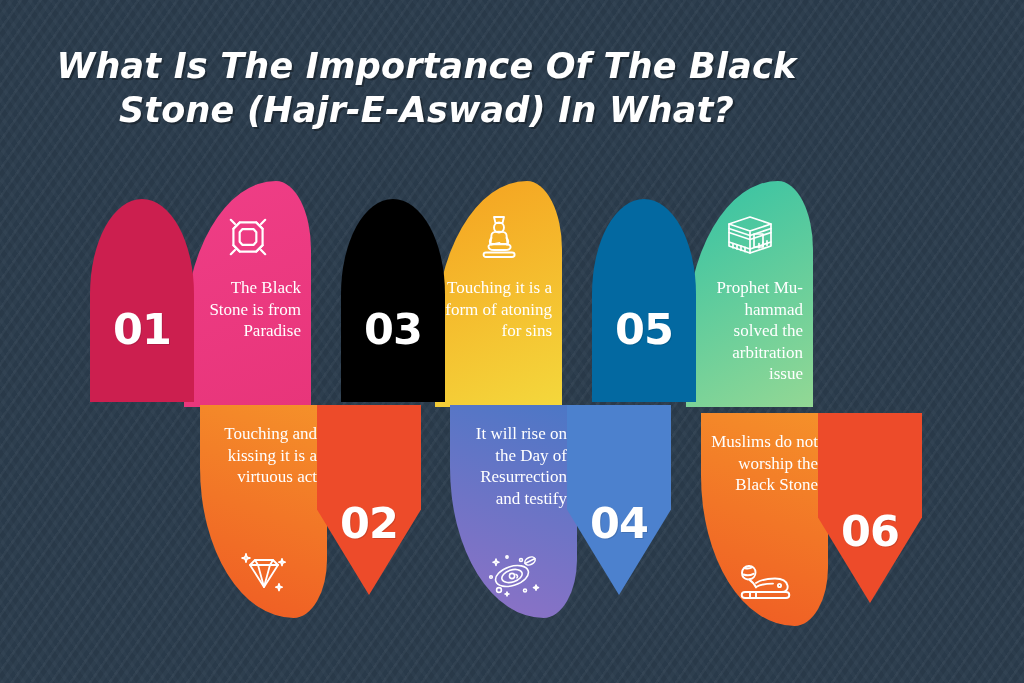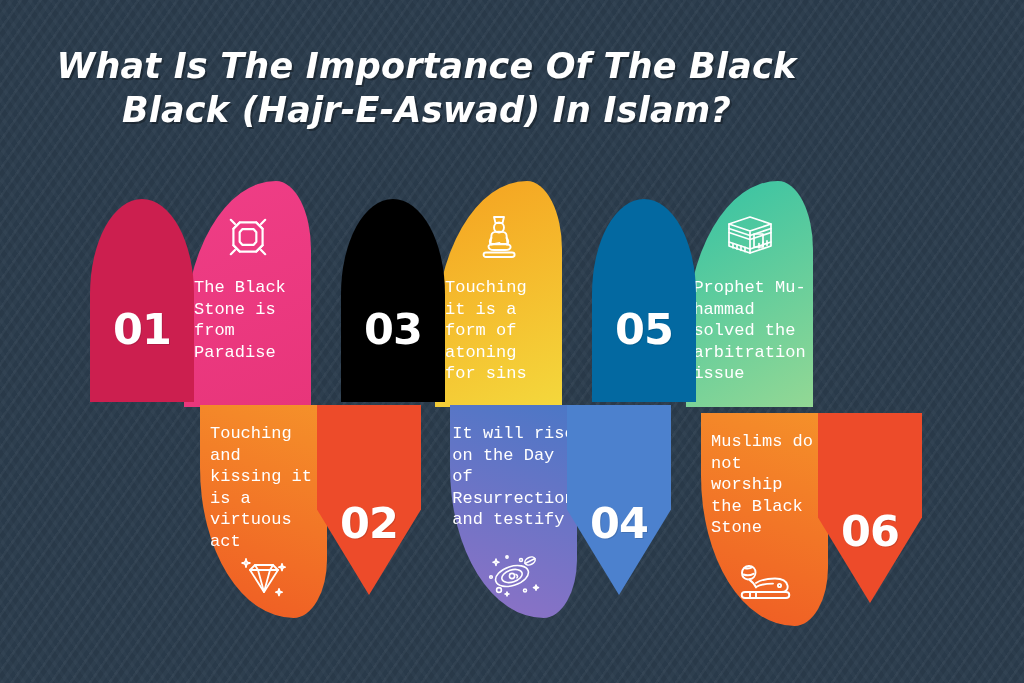--- a/index.html
+++ b/index.html
@@ -87,23 +87,23 @@
     align-items: center;
     justify-content: flex-start;
     width: 100%;
     height: 100%;
   }
 
   .blurb {
     color: #ffffff;
     font-size: 17px;
     line-height: 21.5px;
-    text-align: left;
+    text-align: right;
     padding: 0 10px;
-    font-family: Liberation Mono, monospace;
+    font-family: Liberation Serif, serif;
   }
 
   .icon-wrap { display: flex; align-items: center; justify-content: center; }
   .icon-wrap svg { display: block; }
 
   
   
   .top .num-panel {
     top: 0; left: 0;
     width: 104px; height: 203px;
@@ -149,21 +149,21 @@
   }
   .bot .icon-wrap { height: 62px; }
 </style>
 </head>
 <body style="background-color: rgb(43, 60, 77);">
 
 <div id="bg-texture"></div>
 
 <div id="title">
   <span class="line">What Is The Importance Of The Black</span>
-  <span class="line">Black (Hajr-E-Aswad) In Islam?</span>
+  <span class="line">Stone (Hajr-E-Aswad) In What?</span>
 </div>
 
 <div id="cards">
 
   <div class="card top" style="left:90px; top:199px; width:231px; height:203px;">
     <div class="txt-panel" style="background:linear-gradient(160deg,#ef3e86 0%,#e8357a 100%);">
       <div class="txt-inner">
         <div class="icon-wrap">
           <svg width="50" height="50" viewBox="0 0 48 48" fill="none" stroke="#ffffff" stroke-width="2.1" stroke-linecap="round" stroke-linejoin="round">
             <path d="M16 10 H32 L38 16 V32 L32 38 H16 L10 32 V16 Z"></path>

